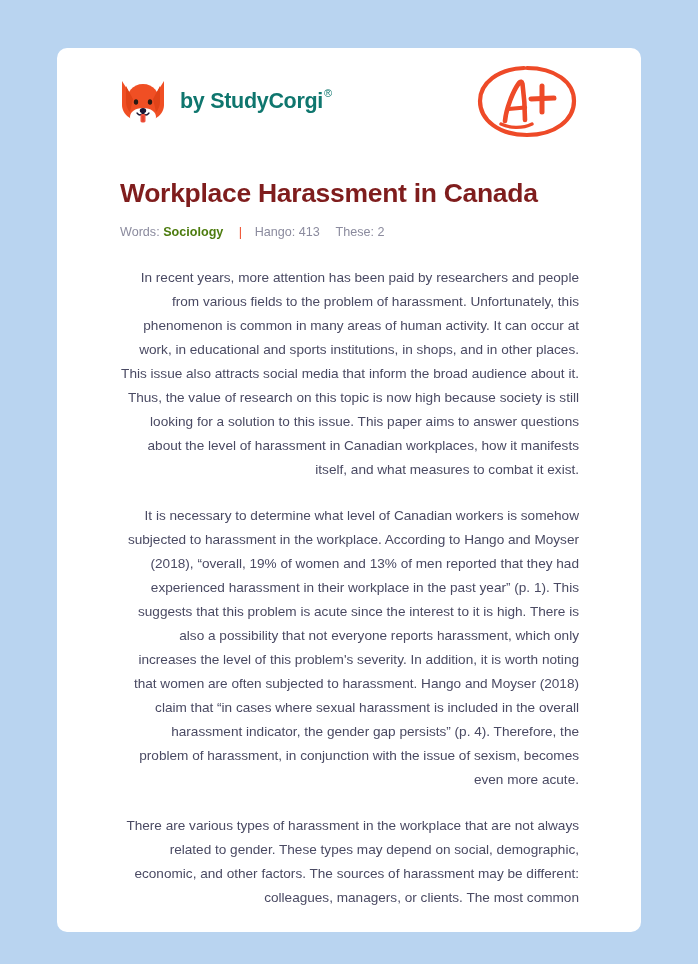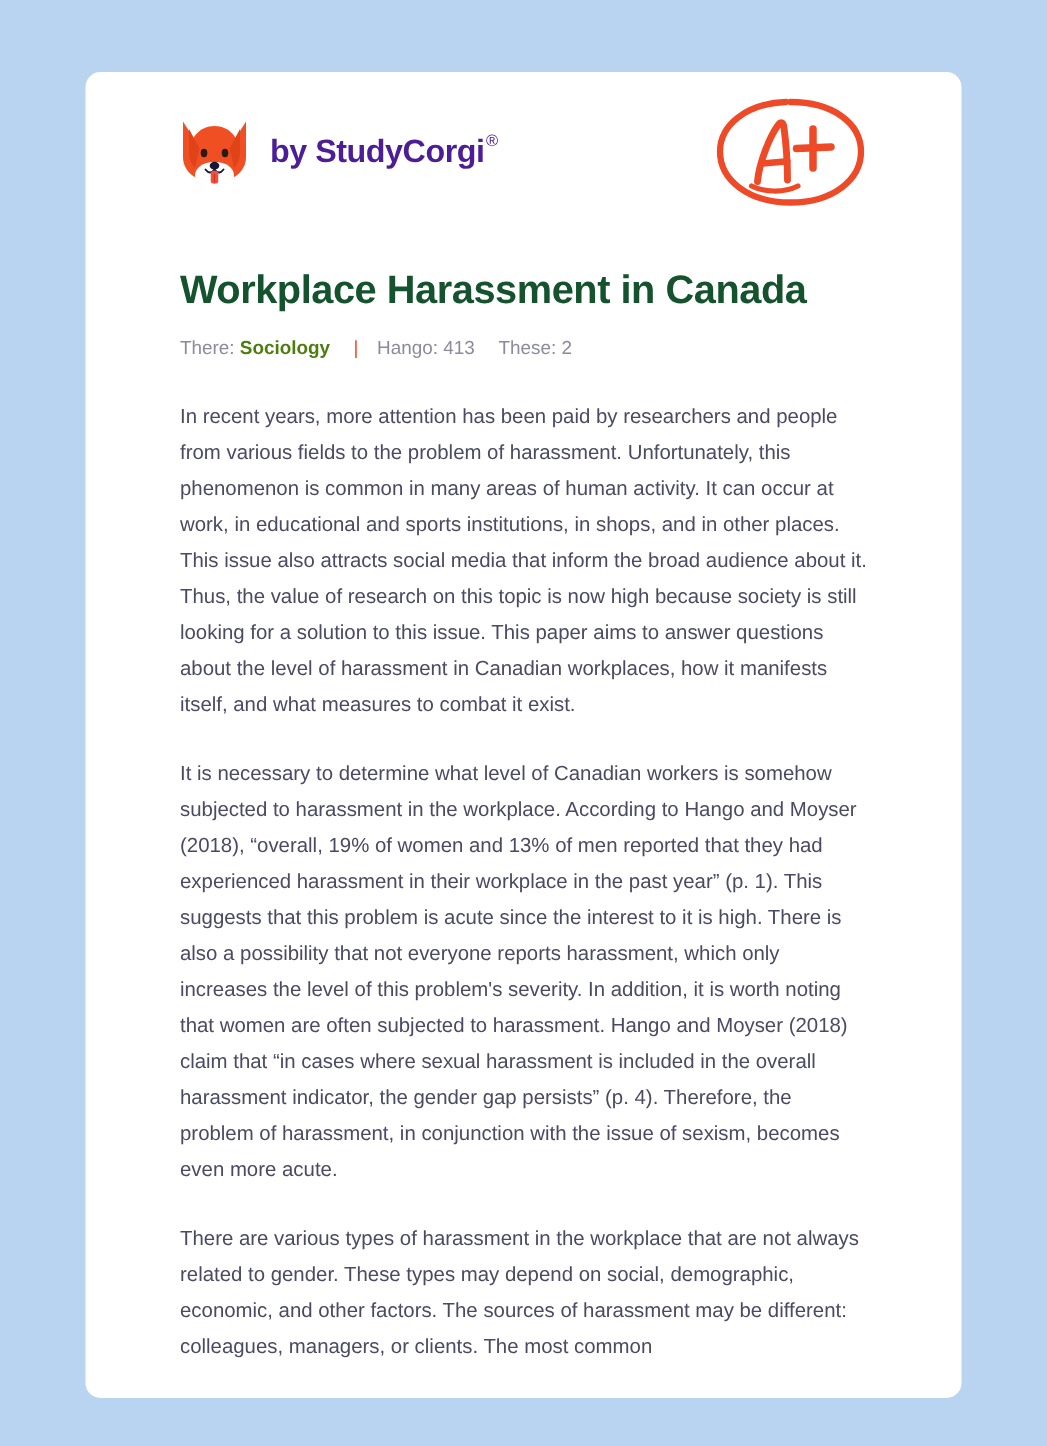--- a/index.html
+++ b/index.html
@@ -49,21 +49,21 @@
   .corgi-logo {
     width: 46px;
     height: 48px;
     flex: none;
     display: block;
   }
 
   .brand-wordmark {
     font-size: 21.5px;
     font-weight: bold;
-    color: #4c1d95;
+    color: #0f766e;
     letter-spacing: -0.3px;
     white-space: nowrap;
     position: relative;
     line-height: 1;
   }
   .brand-reg {
     font-size: 11px;
     font-weight: normal;
     vertical-align: super;
     position: relative;
@@ -75,21 +75,21 @@
     width: 104px;
     height: 80px;
     flex: none;
     display: block;
   }
 
   
   .doc-title {
     font-size: 26.5px;
     font-weight: bold;
-    color: #14532d;
+    color: #7f1d1d;
     line-height: 1.2;
     margin: 26px 0 0 0;
     letter-spacing: -0.3px;
   }
 
   .doc-meta {
     margin-top: 14px;
     font-size: 12.6px;
     color: #8b8b9e;
     line-height: 1.3;
@@ -105,21 +105,21 @@
 
   
   .doc-body {
     margin-top: 26px;
   }
   .doc-body p {
     margin: 0 0 22px 0;
     font-size: 13.6px;
     line-height: 24px;
     color: #4a4a63;
-    text-align: left;
+    text-align: right;
   }
   .doc-body p:last-child { margin-bottom: 11px; }
 </style>
 </head>
 <body>
 
 <div class="page-sheet">
   <div class="sheet-inner">
 
     <div class="doc-header">
@@ -166,21 +166,21 @@
         <path d="M26 62 C34 66 47 67 57 62" fill="none" stroke="#ee4a28" stroke-width="3.4" stroke-linecap="round"></path>
 
         <path d="M67 24 L67 50" stroke="#ee4a28" stroke-width="5" stroke-linecap="round"></path>
         <path d="M56 37 L79 36" stroke="#ee4a28" stroke-width="5" stroke-linecap="round"></path>
       </svg>
     </div>
 
     <h1 class="doc-title">Workplace Harassment in Canada</h1>
 
     <div class="doc-meta">
-      <span class="meta-label">There:</span>
+      <span class="meta-label">Words:</span>
       <span class="meta-strong">Sociology</span>
       <span class="meta-sep">|</span>
       <span class="meta-label">Hango:</span>
       <span class="meta-label">413</span>
       <span class="meta-gap"></span>
       <span class="meta-label">These:</span>
       <span class="meta-label">2</span>
     </div>
 
     <div class="doc-body">

